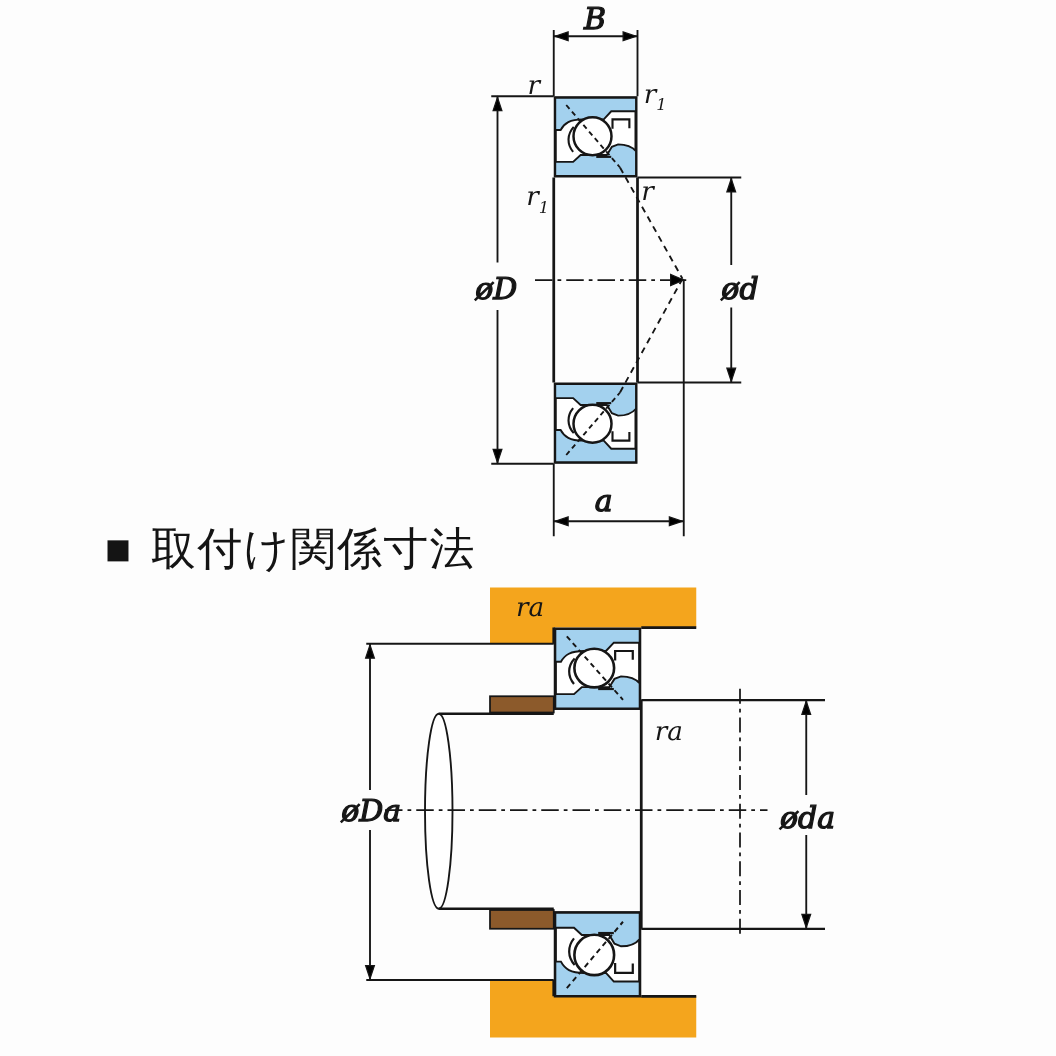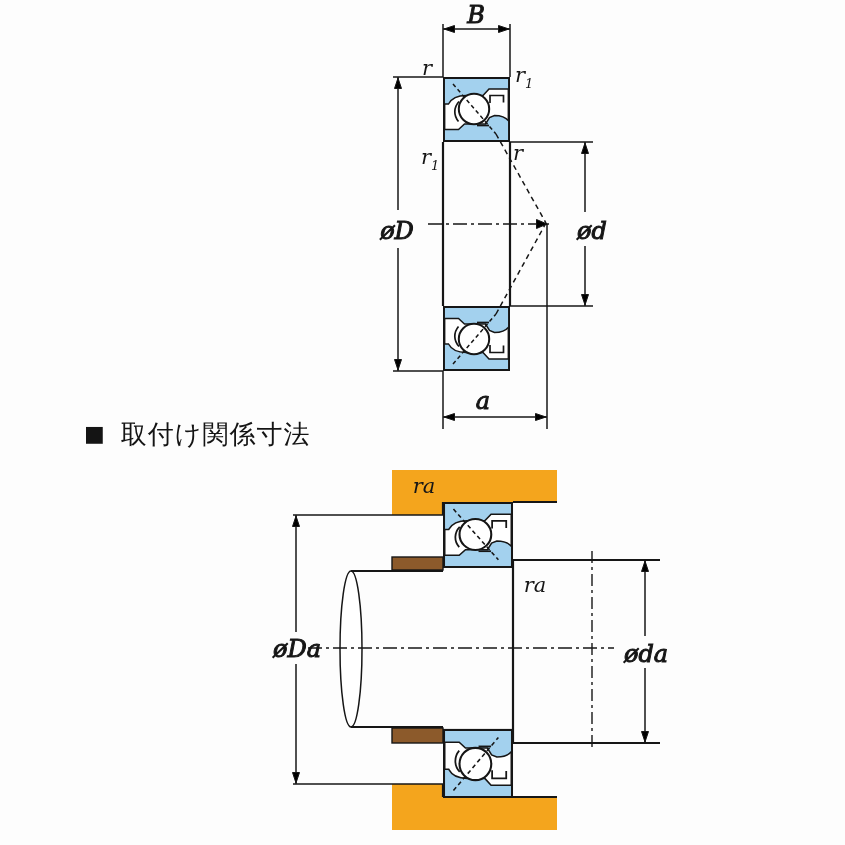--- a/index.html
+++ b/index.html
@@ -9,21 +9,21 @@
   .stroke-line{stroke:var(--line-black);}
   .fill-blue{fill:var(--bearing-blue);}
   .fill-orange{fill:var(--housing-orange);}
   .fill-brown{fill:var(--spacer-brown);}
   .dim-text{font-family:"DejaVu Serif","Liberation Serif",serif;font-style:italic;
             fill:var(--line-black);}
   .t24{font-size:24px;} .t22{font-size:21px;} .tsub{font-size:13px;}
   .heading{position:absolute;left:84px;top:420px;display:flex;align-items:center;gap:16px;
            font-family:"DejaVu Sans","Liberation Sans",sans-serif;color:#141414;}
   .heading .bullet{font-size:22px;line-height:1;}
-  .heading .htxt{font-size:26px;line-height:1.1;letter-spacing:1px;}
+  .heading .htxt{font-size:36px;line-height:1.1;letter-spacing:1px;}
 </style>
 </head>
 <body>
 
 <div class="canvas">
 
 <svg width="845" height="845" viewBox="0 0 845 845">
   <defs>
     <g id="bearing-cell">
       <rect x="1.2" y="1.2" width="64.6" height="62.6" fill="#ffffff" class="stroke-line" stroke-width="2.4"></rect>

